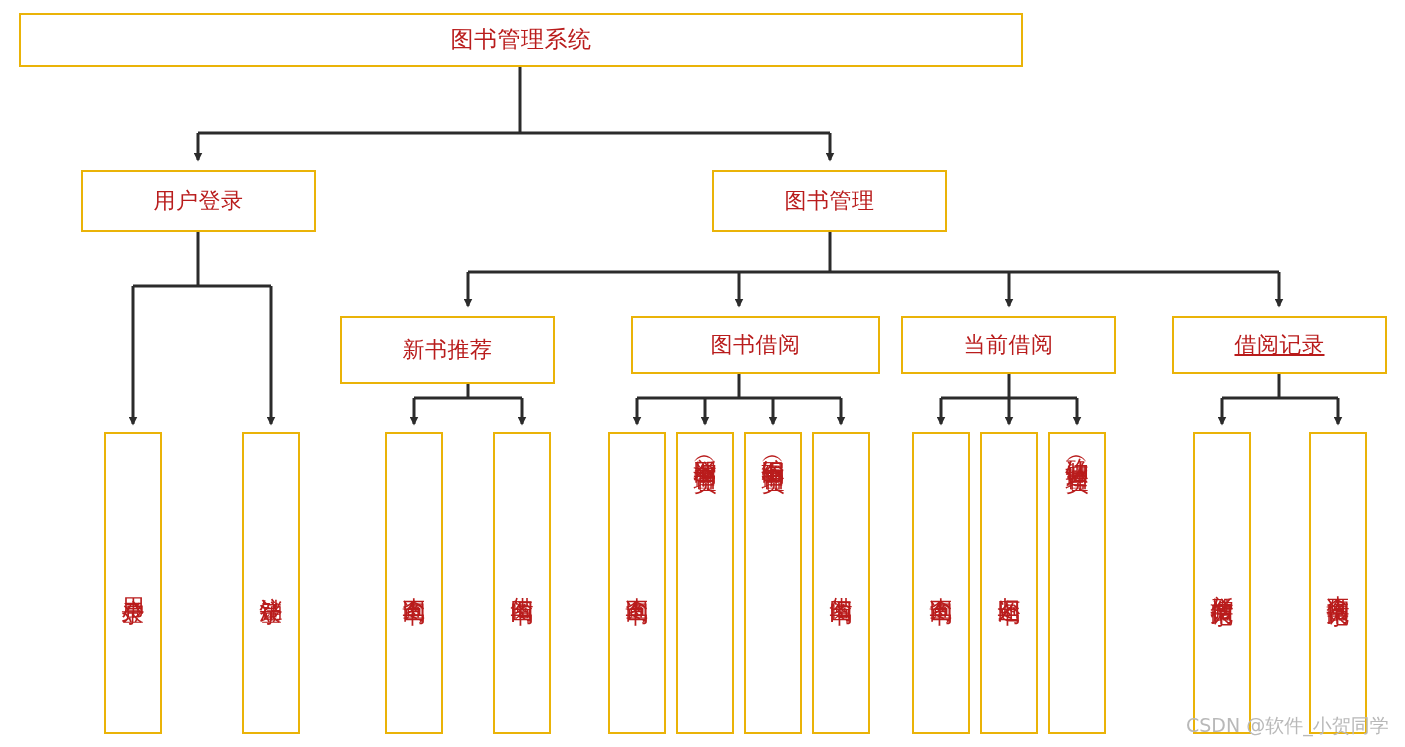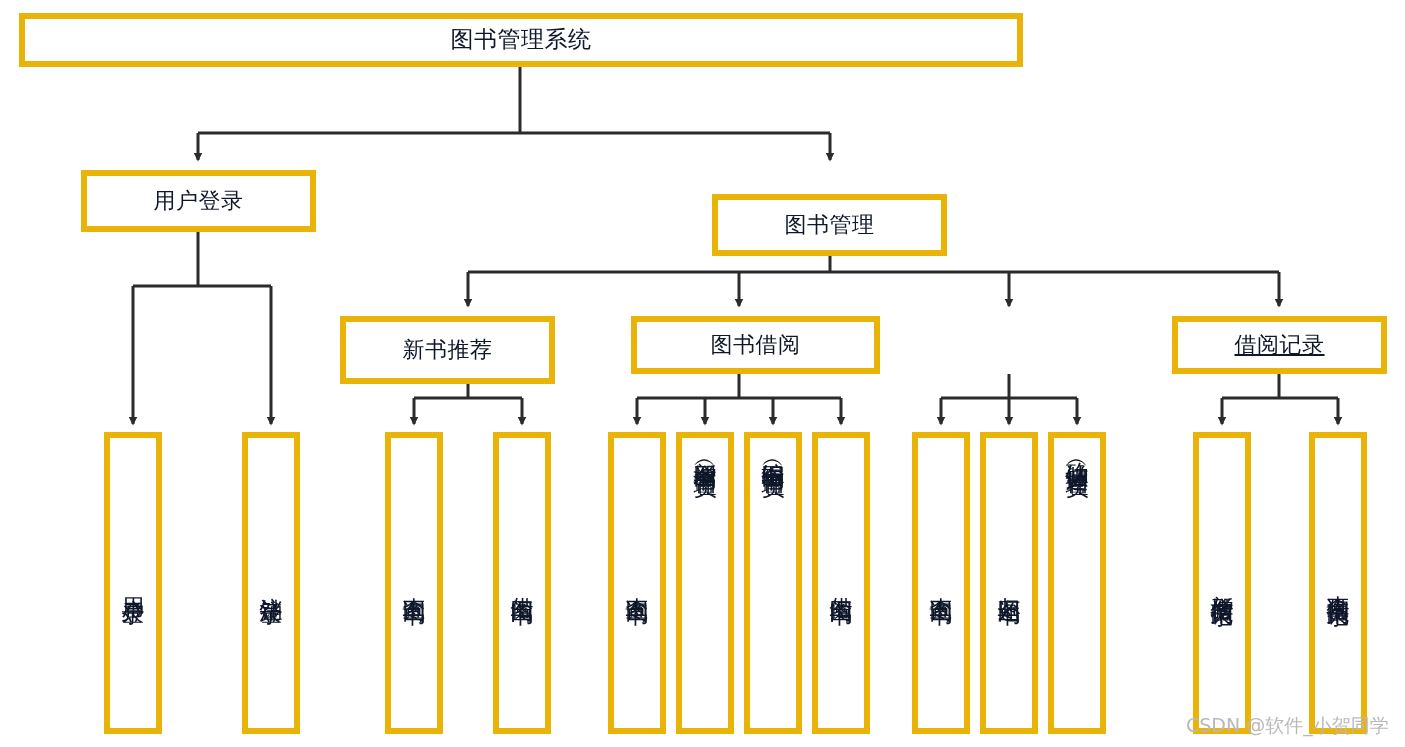--- a/index.html
+++ b/index.html
@@ -26,25 +26,25 @@
     width: 1405px;
     height: 747px;
     z-index: 1;
   }
   
   .node {
     position: absolute;
     z-index: 2;
     box-sizing: border-box;
     background: #ffffff;
-    border: 6px solid #eab308;
+    border: 2px solid #eab308;
     display: flex;
     align-items: center;
     justify-content: center;
-    color: #0f172a;
+    color: #b91c1c;
     line-height: 1.18;
   }
   .node .label {
     display: block;
     text-align: center;
     white-space: pre-line;
   }
   
   .node.h .label {
     font-size: 22px;
@@ -144,32 +144,35 @@
   </svg>
 
   <div class="node h root" style="left:19px; top:13px; width:1004px; height:54px;">
     <span class="label">图书管理系统</span>
   </div>
 
   <div class="node h" style="left:81px; top:170px; width:235px; height:62px;">
     <span class="label">用户登录</span>
   </div>
 
-  <div class="node h" style="left:712px; top:170px; width:235px; height:62px;margin-top:24px;">
+  <div class="node h" style="left:712px; top:170px; width:235px; height:62px;">
     <span class="label">图书管理</span>
   </div>
 
   <div class="node h" style="left:340px; top:316px; width:215px; height:68px;">
     <span class="label">新书推荐</span>
   </div>
 
   <div class="node h" style="left:631px; top:316px; width:249px; height:58px;">
     <span class="label">图书借阅</span>
   </div>
 
+  <div class="node h" style="left:901px; top:316px; width:215px; height:58px;">
+    <span class="label">当前借阅</span>
+  </div>
 
   <div class="node h" style="left:1172px; top:316px; width:215px; height:58px;text-decoration:underline;">
     <span class="label">借阅记录</span>
   </div>
 
   <div class="node v mid" style="left:104px; top:432px; width:58px; height:302px;">
     <span class="label">用户登录</span>
   </div>
 
   <div class="node v mid" style="left:242px; top:432px; width:58px; height:302px;">

